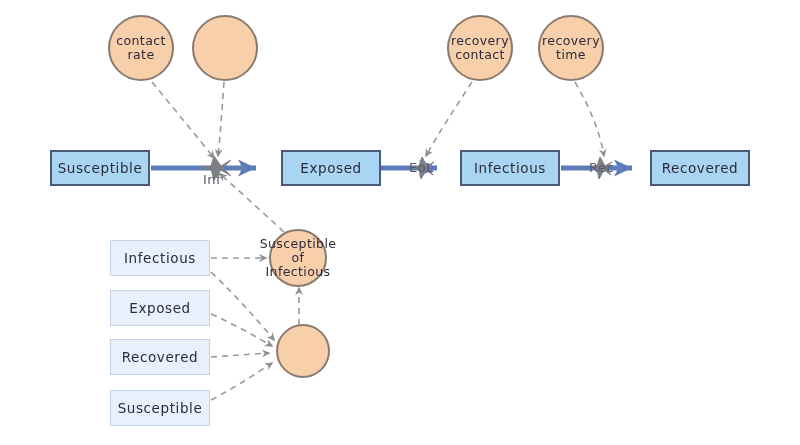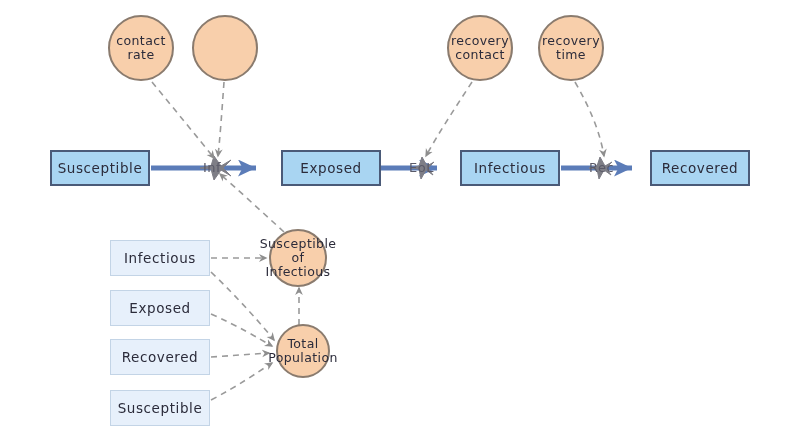--- a/index.html
+++ b/index.html
@@ -147,21 +147,21 @@
   </div>
 
   <div class="stock" style="left:460px; top:150px; width:100px; height:36px;">
     <span>Infectious</span>
   </div>
 
   <div class="stock" style="left:650px; top:150px; width:100px; height:36px;">
     <span>Recovered</span>
   </div>
 
-  <div class="flow-label" style="left:203px; top:160px;text-align:right;">
+  <div class="flow-label" style="left:203px; top:172px;text-align:right;">
     <span>Inf</span>
   </div>
   <div class="flow-label" style="left:409px; top:160px;">
     <span>EoL</span>
   </div>
   <div class="flow-label" style="left:589px; top:160px;">
     <span>Rec</span>
   </div>
 
   <div class="converter" style="left:108px; top:15px; width:66px; height:66px;"></div>
@@ -185,24 +185,20 @@
   </div>
 
   <div class="converter" style="left:269px; top:229px; width:58px; height:58px;"></div>
   <div class="conv-label" style="left:269px; top:229px; width:58px; height:58px;">
     <span>Susceptible</span>
     <span>of</span>
     <span>Infectious</span>
   </div>
 
   <div class="converter" style="left:276px; top:324px; width:54px; height:54px;"></div>
-  <div class="conv-label" style="left:276px; top:324px; width:54px; height:54px;">
-    <span>Total</span>
-    <span>Population</span>
-  </div>
 
   <div class="ghost" style="left:110px; top:240px; width:100px; height:36px;">
     <span>Infectious</span>
   </div>
 
   <div class="ghost" style="left:110px; top:290px; width:100px; height:36px;">
     <span>Exposed</span>
   </div>
 
   <div class="ghost" style="left:110px; top:339px; width:100px; height:36px;">

